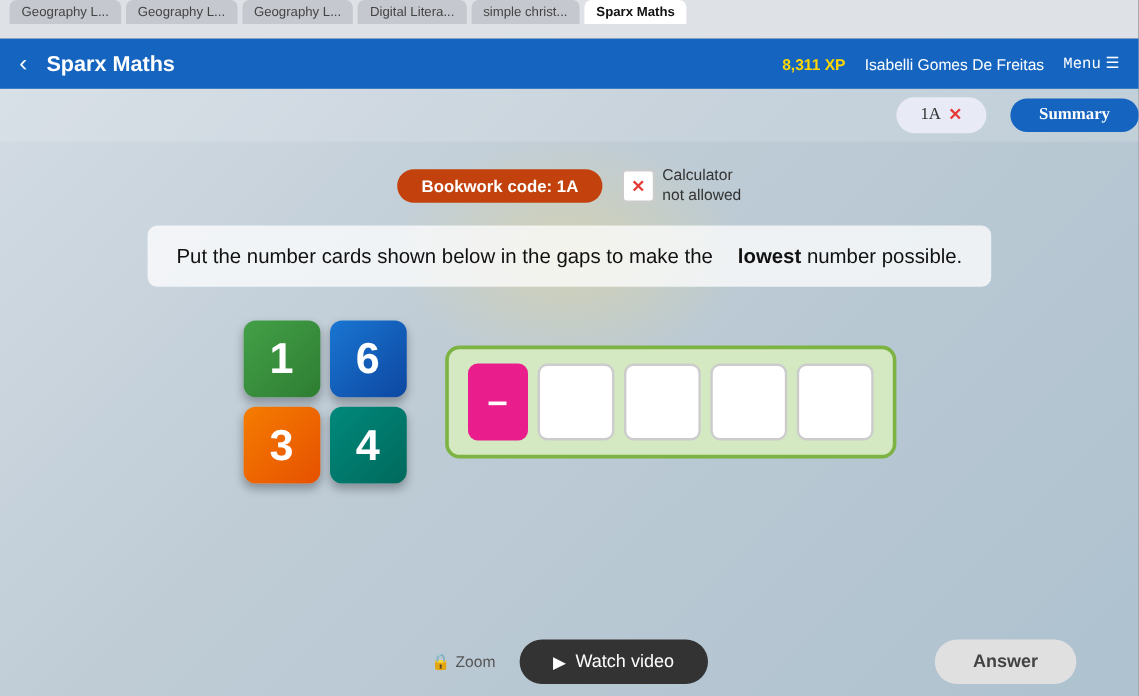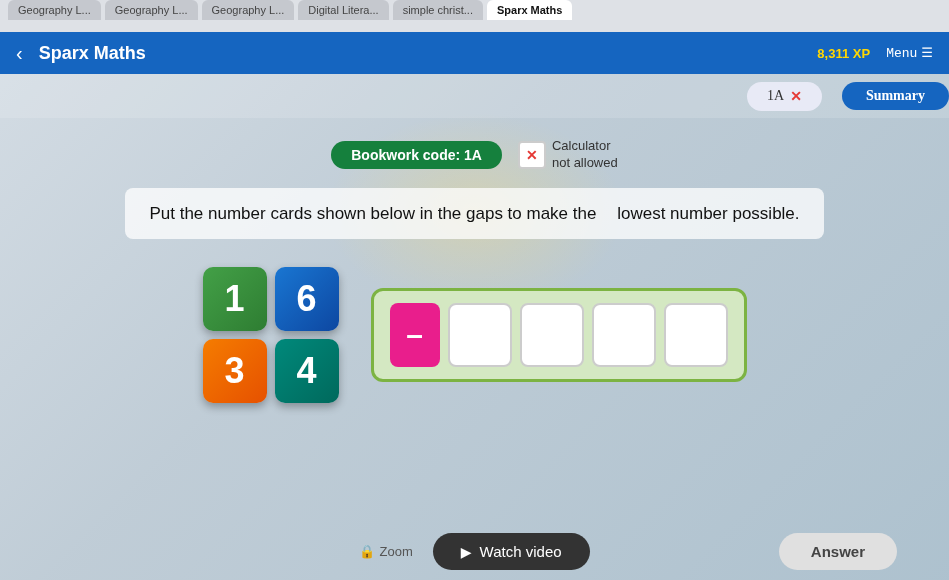--- a/index.html
+++ b/index.html
@@ -156,21 +156,21 @@
     }
 
     
     .bookwork-row {
       display: flex;
       align-items: center;
       gap: 16px;
       margin-bottom: 16px;
     }
     .bookwork-code {
-      background: #15803d;
+      background: #c2410c;
       color: white;
       border-radius: 20px;
       padding: 6px 20px;
       font-size: 14px;
       font-weight: bold;
     }
     .calculator-info {
       display: flex;
       align-items: center;
       gap: 6px;
@@ -205,21 +205,21 @@
       text-align: center;
       font-size: 17px;
       color: #111;
       margin-bottom: 28px;
       line-height: 1.6;
       background: rgba(255,255,255,0.75);
       padding: 12px 24px;
       border-radius: 8px;
     }
     .question-text strong {
-      font-weight: 400;
+      font-weight: 700;
       margin-left: 16px;
     }
 
     
     .cards-area {
       display: flex;
       align-items: center;
       gap: 32px;
     }
 
@@ -349,20 +349,21 @@
 
 <div class="app-container">
   <div class="bg-overlay"></div>
   <div class="bg-glow"></div>
 
   <div class="top-bar">
     <span class="back-arrow">‹</span>
     <span class="logo-text">Sparx Maths</span>
     <div class="top-bar-right">
       <span class="xp-badge">8,311 XP</span>
+      <span class="user-name">Isabelli Gomes De Freitas</span>
       <div class="menu-btn">
         <span>Menu</span>
         <span>☰</span>
       </div>
     </div>
   </div>
 
   <div class="sub-header">
     <div class="task-tab">
       <span>1A</span>

